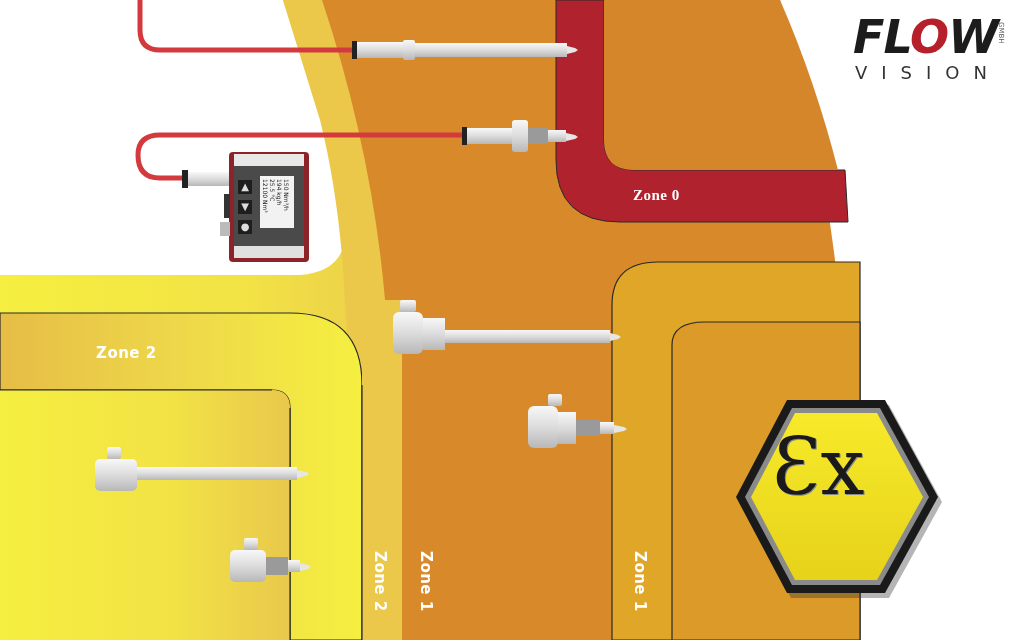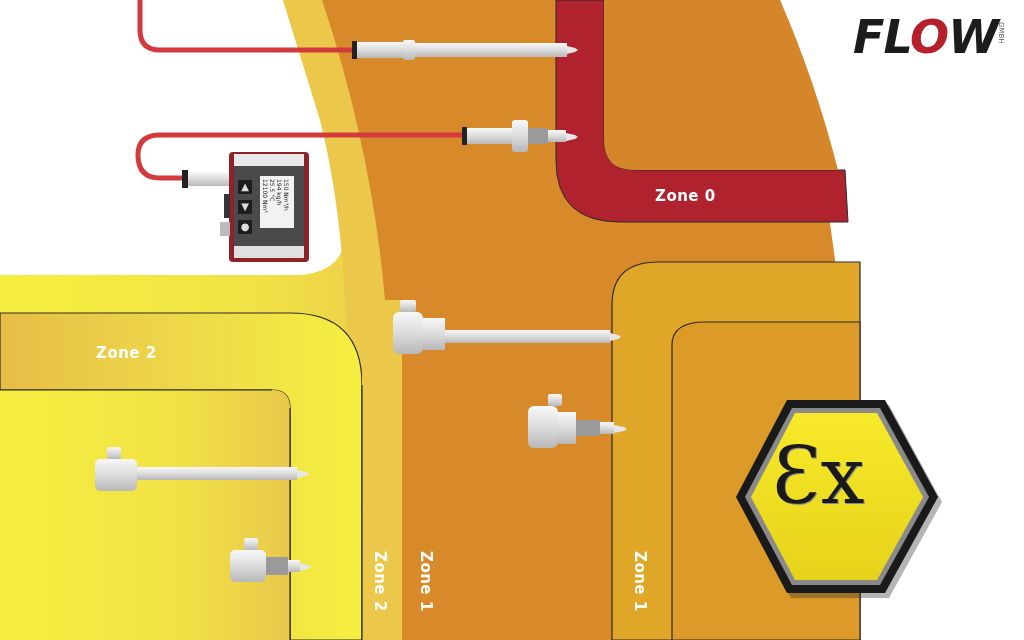--- a/index.html
+++ b/index.html
@@ -129,38 +129,39 @@
   </g>
 
   <g>
     <polygon points="787,400 885,400 938,497 885,593 787,593 736,497" fill="#2a2a2a" transform="translate(4,5)" opacity="0.35"></polygon>
     <polygon points="787,400 885,400 938,497 885,593 787,593 736,497" fill="#1a1a1a"></polygon>
     <polygon points="792,408 880,408 929,497 880,585 792,585 745,497" fill="#8a8a8a"></polygon>
     <polygon points="795,413 877,413 923,497 877,580 795,580 751,497" fill="url(#hexFill)"></polygon>
   </g>
 </svg>
 
-<div class="zone-label" style="left:655px; top:187px;">Zone 0</div>
+<div class="zone-label" style="left:633px; top:187px;font-family:Liberation Serif, serif;">Zone 0</div>
 <div class="zone-label" style="left:96px; top:344px;">Zone 2</div>
 <div class="zone-label vert" style="left:389px; top:551px;">Zone 2</div>
 <div class="zone-label vert" style="left:435px; top:551px;">Zone 1</div>
 <div class="zone-label vert" style="left:649px; top:551px;">Zone 1</div>
 
-<div style="position:absolute; left:772px; top:436px; font-family:'DejaVu Serif', serif; font-size:78px; line-height:80px; color:#1a1a1a; text-shadow:1px 1px 0 #888;">Ɛx</div>
+<div style="position:absolute; left:772px; top:427px; font-family:'DejaVu Serif', serif; font-size:78px; line-height:80px; color:#1a1a1a; text-shadow:1px 1px 0 #888;">Ɛx</div>
 
 <div class="btn" style="left:238px; top:180px;">▲</div>
 <div class="btn" style="left:238px; top:200px;">▼</div>
 <div class="btn" style="left:238px; top:220px;">●</div>
 <div class="display">
   <div class="display-lines">
     <div>150 Nm³/h</div>
     <div>194 kg/h</div>
     <div>25.5 °C</div>
     <div>12100 Nm³</div>
   </div>
 </div>
 
 <div class="logo">
   <div class="logo-flow">
     <span>FL</span><span class="red-o">O</span><span>W</span>
   </div>
   <div class="logo-gmbh">GMBH</div>
+  <div class="logo-vision">VISION</div>
 </div>
 
 </body></html>

